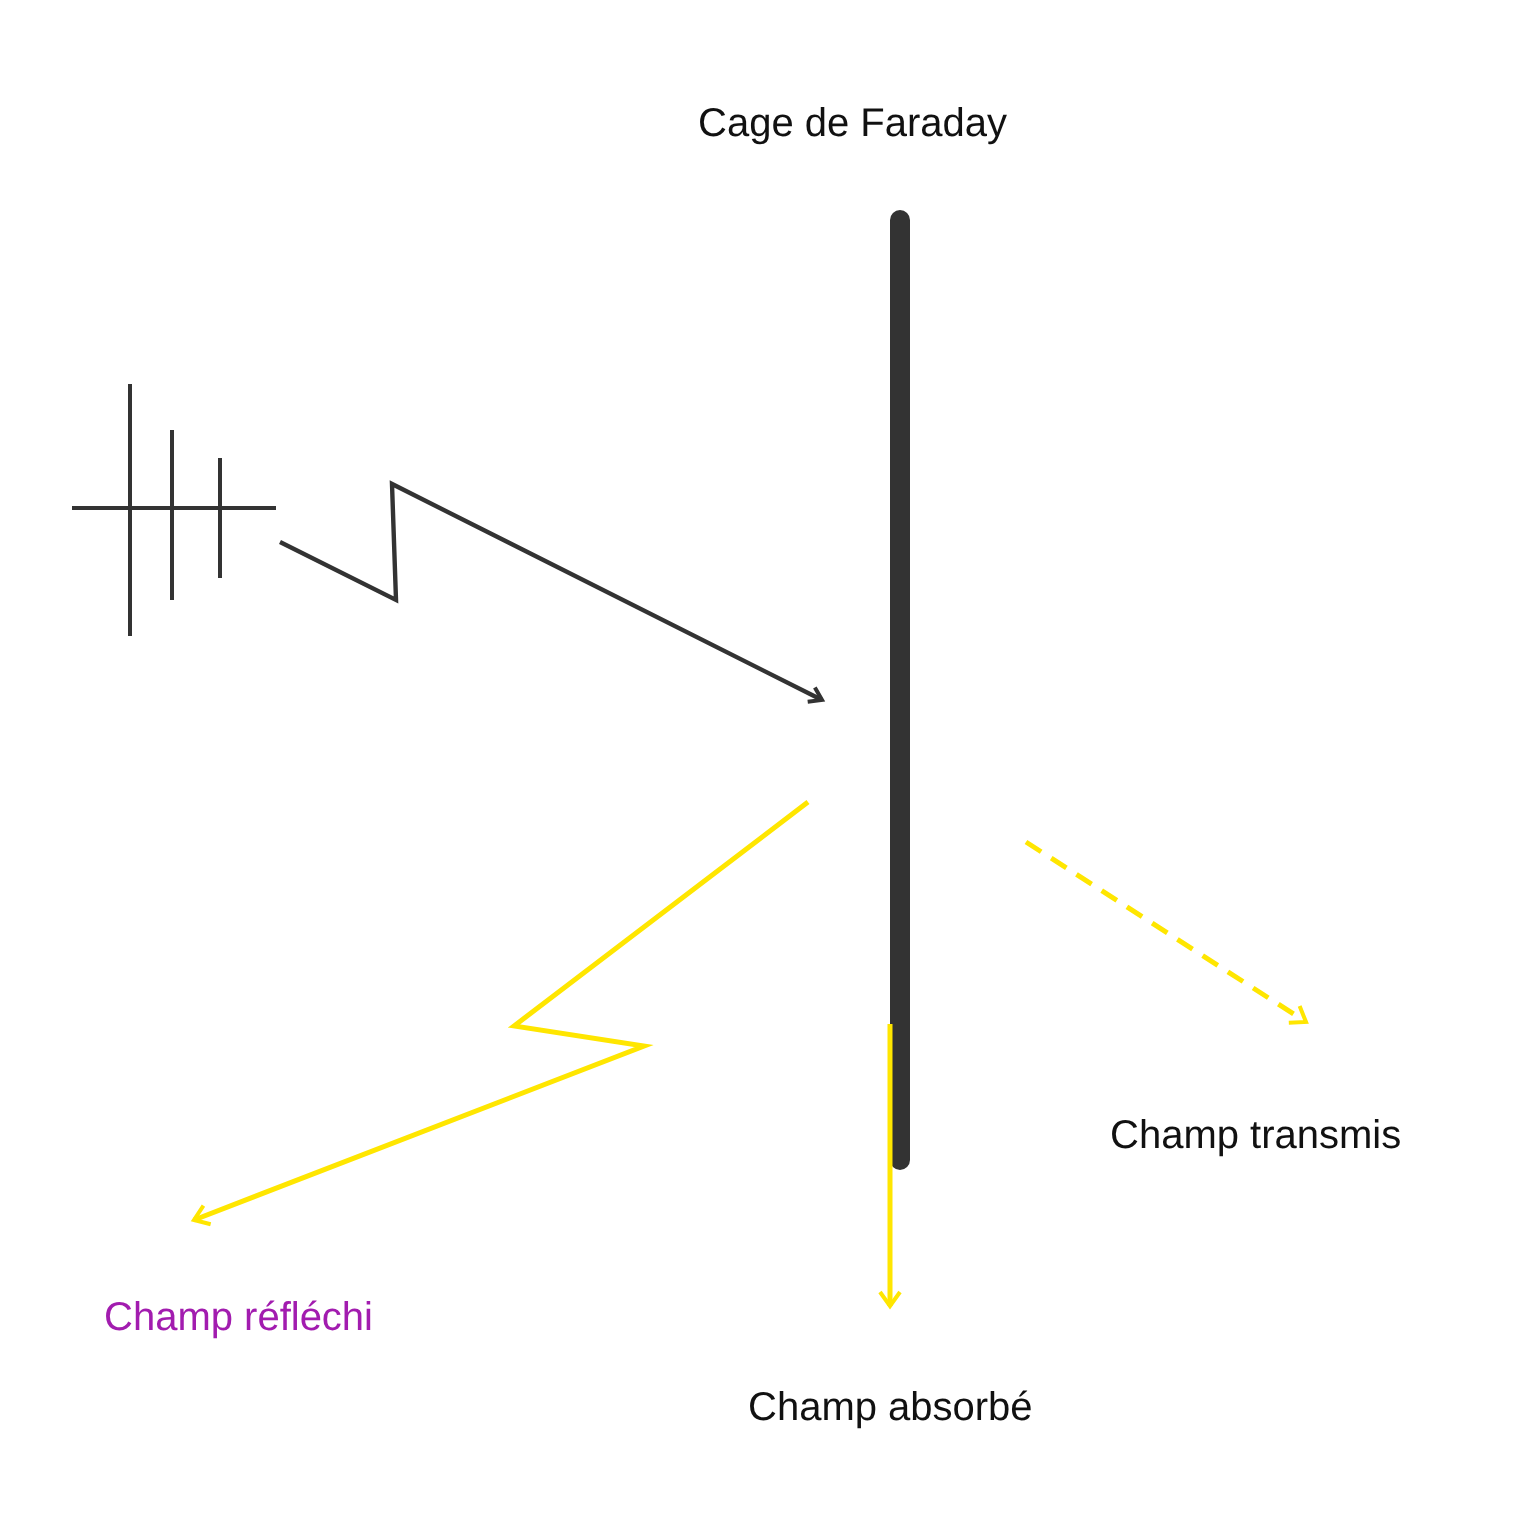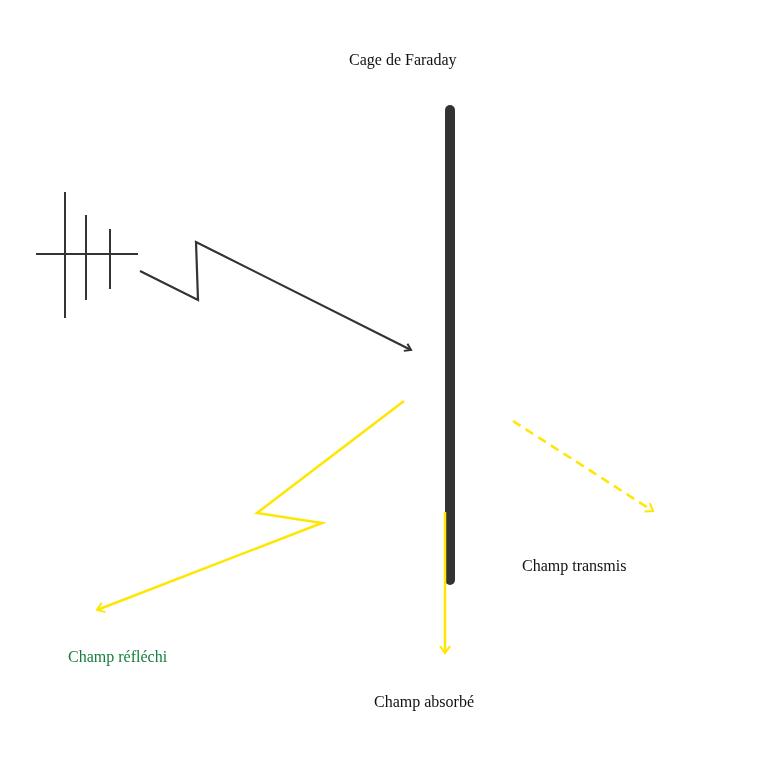--- a/index.html
+++ b/index.html
@@ -1,21 +1,21 @@
 <!DOCTYPE html>
 <html><head>
   <meta charset="utf-8">
   <style>
     html, body { margin: 0; padding: 0; background: #ffffff; }
     body { width: 768px; height: 768px; position: relative; overflow: hidden; font-family: "Liberation Sans", sans-serif; }
     svg.diagram { position: absolute; left: 0; top: 0; }
-    .label { position: absolute; font-family: Liberation Serif, serif; font-size: 16px; white-space: nowrap; line-height: 1; }
+    .label { position: absolute; font-family: Liberation Sans, sans-serif; font-size: 20px; white-space: nowrap; line-height: 1; }
     #title { left: 349px; top: 52px; color: #111111; }
-    #lbl-reflected { left: 68px; top: 649px; color: #15803d; }
-    #lbl-transmitted { left: 522px; top: 558px; color: #111111; }
+    #lbl-reflected { left: 52px; top: 649px; color: #a21caf; }
+    #lbl-transmitted { left: 555px; top: 558px; color: #111111; }
     #lbl-absorbed { left: 374px; top: 694px; color: #111111; }
   </style>
 </head>
 <body>
 
 <svg class="diagram" width="768" height="768" viewBox="0 0 768 768">
   <defs>
     <marker id="arrow-dark" markerWidth="10" markerHeight="10" refX="7" refY="5" orient="auto" markerUnits="userSpaceOnUse">
       <path d="M1,1 L7,5 L1,9" fill="none" stroke="#333333" stroke-width="2"></path>
     </marker>

